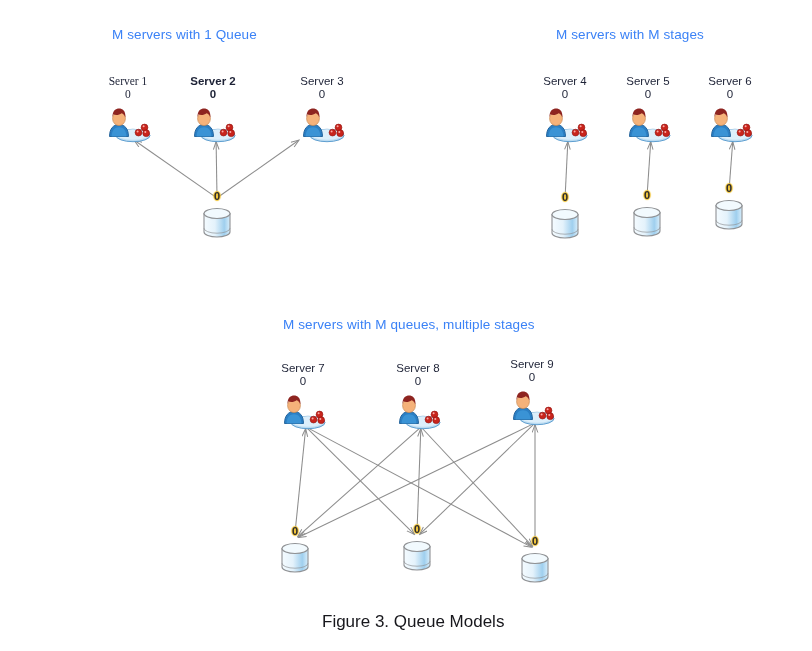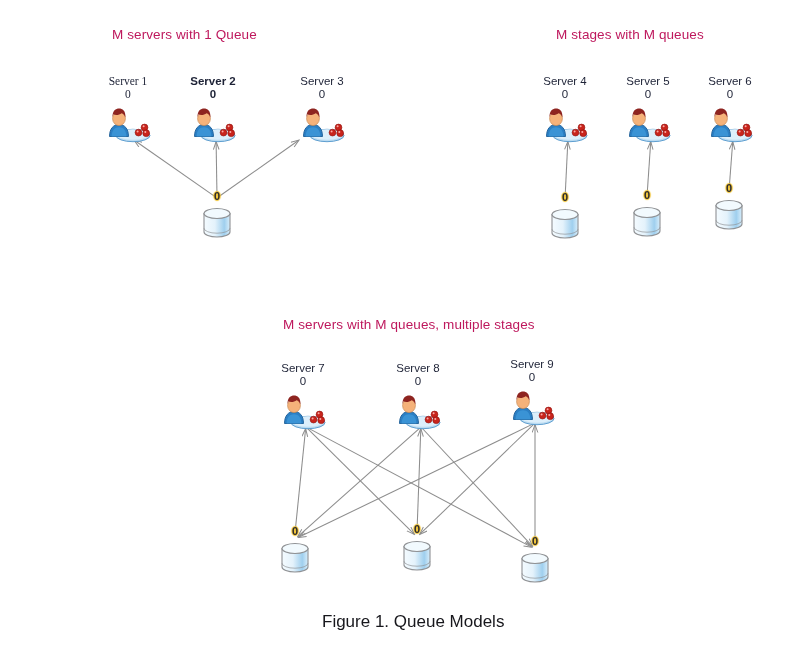--- a/index.html
+++ b/index.html
@@ -9,21 +9,21 @@
     font-family:"Liberation Sans", sans-serif;
     color:#1a1a28;
     overflow:hidden;
     position:relative;
   }
   #stage{position:absolute;left:0;top:0;width:812px;height:651px;}
 
   .panel-title{
     position:absolute;
     font-size:13.5px;
-    color:#be185d;
+    color:#3b82f6;
     white-space:nowrap;
     letter-spacing:.1px;
   }
 
   .figure-caption{
     position:absolute;
     font-size:17px;
     color:#17171c;
     white-space:nowrap;
   }
@@ -165,21 +165,21 @@
         <stop offset="78%" stop-color="#9fcfee"></stop>
         <stop offset="100%" stop-color="#d9eefb"></stop>
       </linearGradient>
     </defs>
     <path d="M4,7.5 L4,26 A13,5 0 0 0 30,26 L30,7.5 Z" fill="url(#cylg)" stroke="#8f9194" stroke-width="1.1"></path>
     <ellipse cx="17" cy="7.5" rx="13" ry="5" fill="#f2fafe" stroke="#8f9194" stroke-width="1.1"></ellipse>
     <path d="M4,22.2 A13,5 0 0 0 30,22.2" fill="none" stroke="#8f9194" stroke-width=".8" opacity=".85"></path>
   </svg></div>
         <div class="queue-badge">0</div>
       </div>
-      <div class="panel-title" style="left: 556px; top: 27px;">M stages with M queues</div>
+      <div class="panel-title" style="left: 556px; top: 27px;">M servers with M stages</div>
       <div class="node" style="left: 541px; top: 104px; width: 48px; height: 40px;">
         <div class="node-label" style="top: -29px;">Server 4<span class="node-count">0</span></div>
         <div class="server-icon"><svg viewBox="0 0 48 40" width="48" height="40">
     <ellipse cx="29" cy="31.5" rx="17" ry="6.2" fill="#bcdcf2" stroke="#5f9fd0" stroke-width="1"></ellipse>
     <ellipse cx="29" cy="30.4" rx="16" ry="5.4" fill="#e8f5fd" opacity=".75"></ellipse>
     <path d="M5.5,32.5 C5.5,24.5 9.5,20.5 15,20.5 C20.5,20.5 24.5,24.5 24.5,32.5 Z" fill="#2b7fc4" stroke="#1d5e96" stroke-width=".9"></path>
     <path d="M7.6,32.5 C7.8,26.4 10.6,23.2 15,23.2 C19.4,23.2 22.2,26.4 22.4,32.5 Z" fill="#3d97d8" opacity=".85"></path>
     <ellipse cx="15" cy="14.6" rx="6.4" ry="7" fill="#f5b27a" stroke="#c98a52" stroke-width=".7"></ellipse>
     <path d="M8.6,13.2 C8.2,6.6 12,4.6 15,4.6 C18.4,4.6 21.8,6.8 21.4,13.4
              C20.6,11.2 19.4,9.8 17.6,9.2 C15.2,11.2 11.2,11.4 9.4,10.2 Z" fill="#8e2420"></path>
@@ -373,14 +373,14 @@
       </linearGradient>
     </defs>
     <path d="M4,7.5 L4,26 A13,5 0 0 0 30,26 L30,7.5 Z" fill="url(#cylg)" stroke="#8f9194" stroke-width="1.1"></path>
     <ellipse cx="17" cy="7.5" rx="13" ry="5" fill="#f2fafe" stroke="#8f9194" stroke-width="1.1"></ellipse>
     <path d="M4,22.2 A13,5 0 0 0 30,22.2" fill="none" stroke="#8f9194" stroke-width=".8" opacity=".85"></path>
   </svg></div>
         <div class="queue-badge">0</div>
       </div>
     </div>
 
-  <div class="figure-caption" id="fig-caption" style="left: 322px; top: 612px;">Figure 1. Queue Models</div>
+  <div class="figure-caption" id="fig-caption" style="left: 322px; top: 612px;">Figure 3. Queue Models</div>
 </div>
 
 </body></html>

